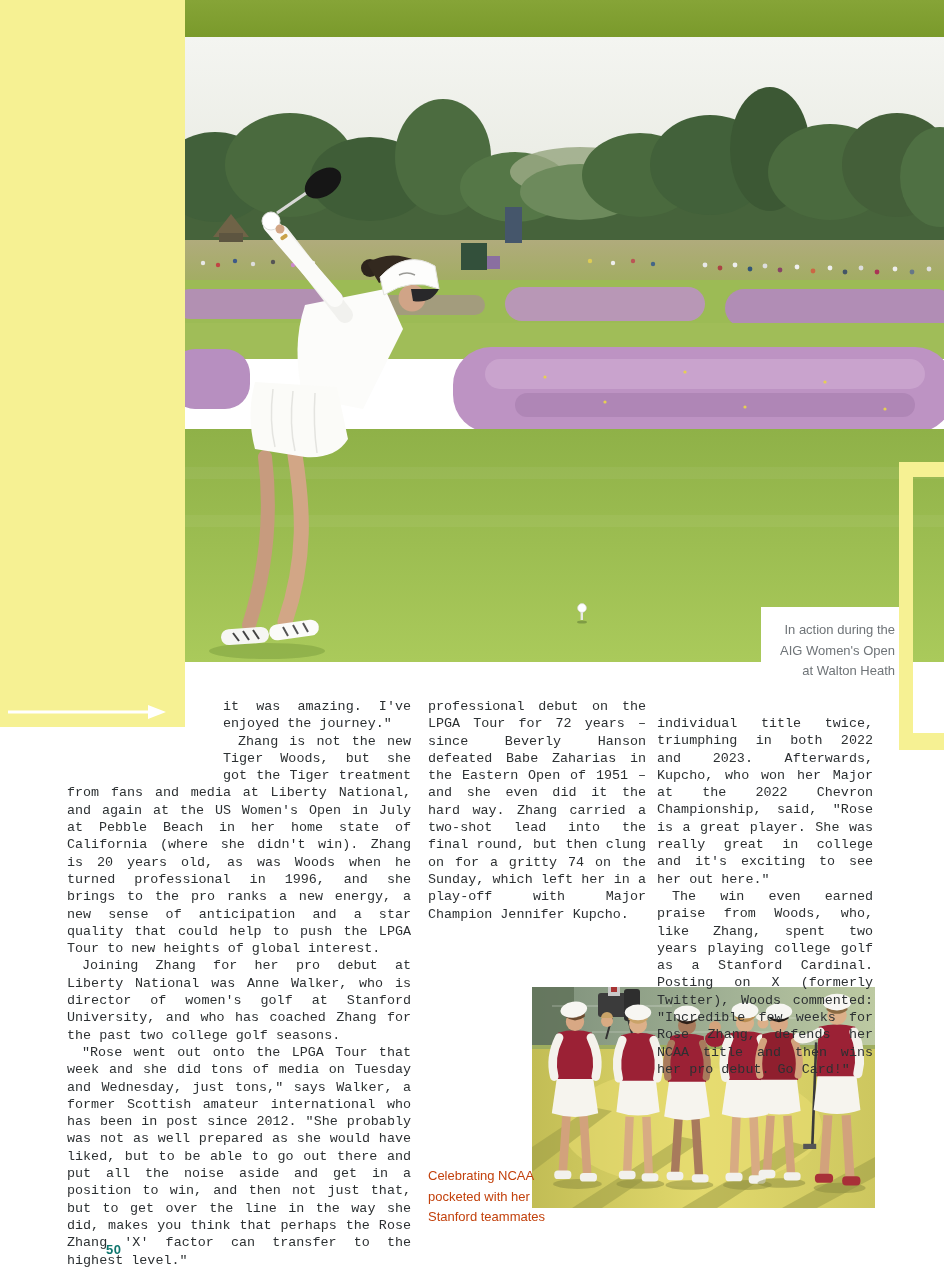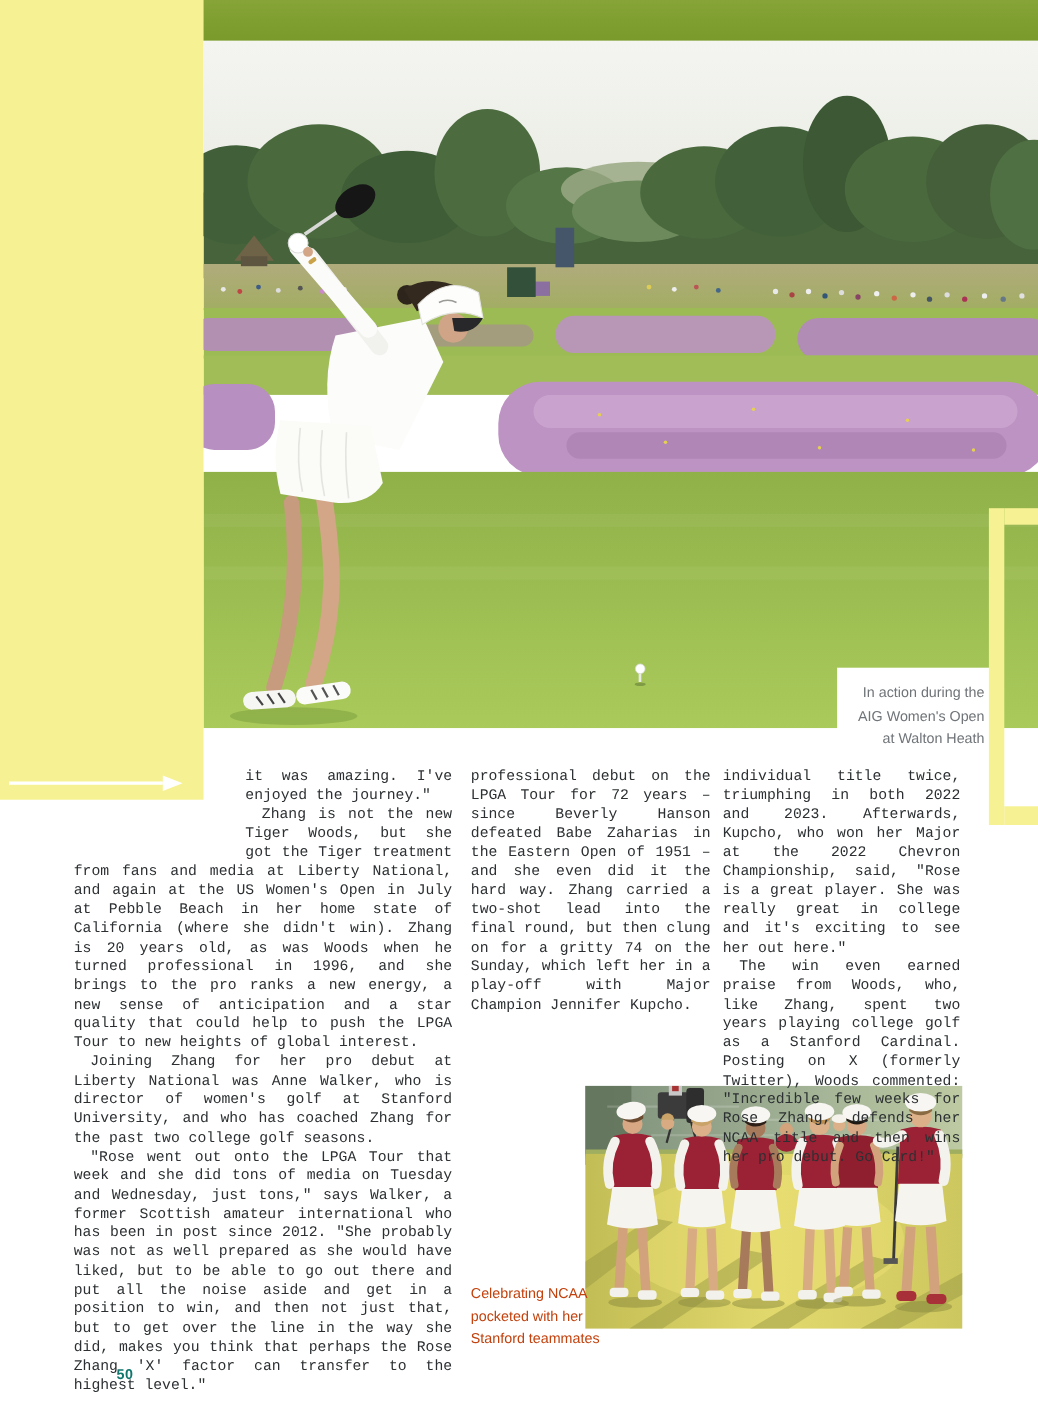--- a/index.html
+++ b/index.html
@@ -29,21 +29,21 @@
   .bracket-bar { left:899px; top:462px; width:14px; height:288px; background:#f6f193; z-index:4; }
   .bracket-arm-top { left:913px; top:462px; width:31px; height:15px; background:#f6f193; z-index:4; }
   .bracket-arm-bottom { left:913px; top:733px; width:31px; height:17px; background:#f6f193; z-index:4; }
 
   
   .col { top:698px; color:#2c3032; font-size:13.4px; line-height:17.3px; z-index:2; }
   .col p { margin:0; text-align:justify;font-family:Liberation Mono, monospace; }
   .col p.indent { text-indent:15px; }
   .col1 { left:67px; width:344px; }
   .col2 { left:428px; width:218px; }
-  .col3 { left:657px; width:216px; }
+  .col3 { left:657px; width:216px;margin-top:17px; }
   .band-spacer { float:left; width:156px; height:70px; }
 
   .making-heading { text-align:right; margin:14px 0 13px 0;font-style:italic; }
   .making-heading span { display:inline-block; font-weight:bold; font-size:14.5px;
       letter-spacing:2.6px; color:#2c3032; border-bottom:2px solid #3a3e40; padding:0 2px 7px 2px; }
 
   
   .bottom-photo { left:532px; top:987px; width:343px; height:221px; z-index:1; }
   .bottom-caption { left:428px; top:1166px; width:160px; font-size:13px;
                     line-height:20.5px; color:#c2410c; z-index:2; }

